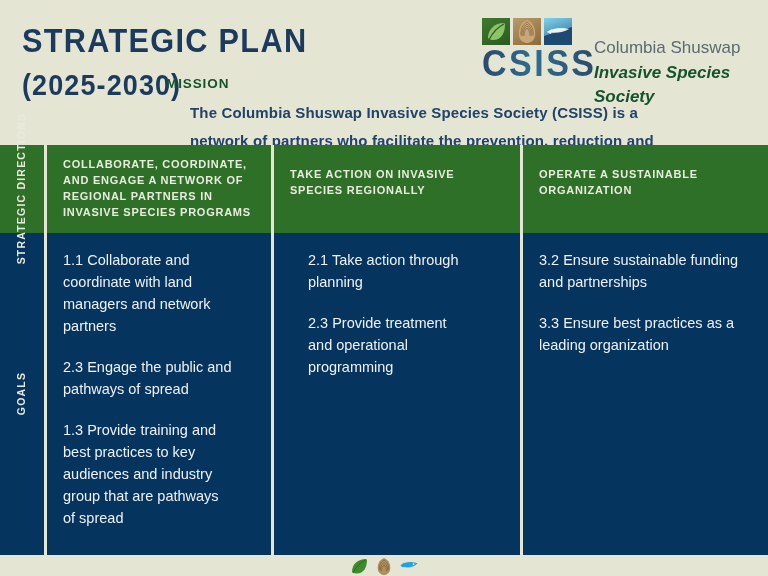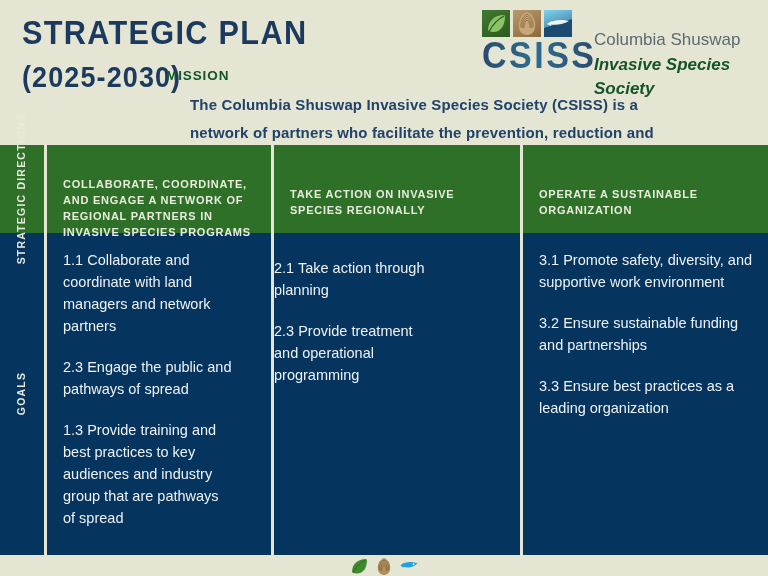--- a/index.html
+++ b/index.html
@@ -16,21 +16,21 @@
   }
   #poster {
     position: absolute;
     inset: 0;
     background: #e4e6d3;
   }
 
   
   .header {
     position: absolute;
-    left: 0; top: 4px;
+    left: 0; top: 12px;
     width: 768px;
     height: 145px;
   }
   .title-block {
     position: absolute;
     left: 22px;
     top: 10px;
     width: 240px;
   }
   .title-main {
@@ -189,38 +189,37 @@
     position: absolute;
     top: 0;
     height: 88px;
     color: #e9ecdd;
     font-size: 11px;
     font-weight: 700;
     letter-spacing: 0.75px;
     line-height: 1.45;
     padding: 12px 16px 0 16px;
     box-sizing: border-box;
-    margin-top: 20px;
   }
   .dir-1 { left: 47px;  width: 224px; }
   .dir-2 { left: 274px; width: 246px; padding-top: 22px; }
   .dir-3 { left: 523px; width: 284px; padding-top: 22px; }
 
   .goal-cell {
     position: absolute;
     top: 88px;
     height: 322px;
     color: #eef1f6;
     font-size: 14.5px;
     line-height: 1.52;
     padding: 16px 14px 0 16px;
     box-sizing: border-box;
   }
   .goal-1 { left: 47px;  width: 200px; }
-  .goal-2 { left: 258px; width: 195px; margin-top: 8px; }
+  .goal-2 { left: 292px; width: 195px; }
   .goal-3 { left: 523px; width: 245px; }
   .goal-item { margin-bottom: 19px; }
   .goal-item:last-child { margin-bottom: 0; }
 
   
   .footer {
     position: absolute;
     left: 0;
     top: 555px;
     width: 768px;
@@ -320,21 +319,20 @@
       <div class="goal-item">2.3 Engage the public and pathways of spread</div>
       <div class="goal-item">1.3 Provide training and best practices to key audiences and industry group that are pathways of spread</div>
     </div>
 
     <div class="goal-cell goal-2">
       <div class="goal-item">2.1 Take action through planning</div>
       <div class="goal-item">2.3 Provide treatment and operational programming</div>
     </div>
 
     <div class="goal-cell goal-3">
-      <div class="goal-item">3.1 Promote safety, diversity, and supportive work environment</div>
       <div class="goal-item">3.2 Ensure sustainable funding and partnerships</div>
       <div class="goal-item">3.3 Ensure best practices as a leading organization</div>
     </div>
 
     <div class="vdiv d1"></div>
     <div class="vdiv d2"></div>
     <div class="vdiv d3"></div>
   </div>
 
   <div class="footer">

